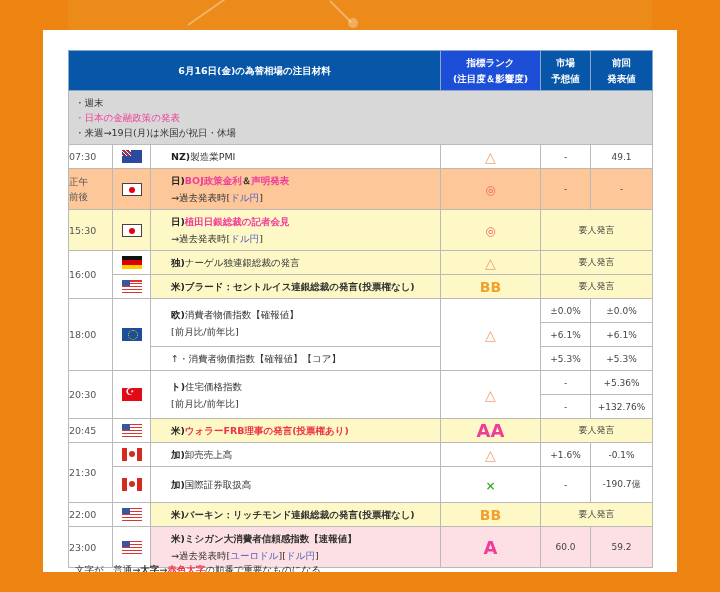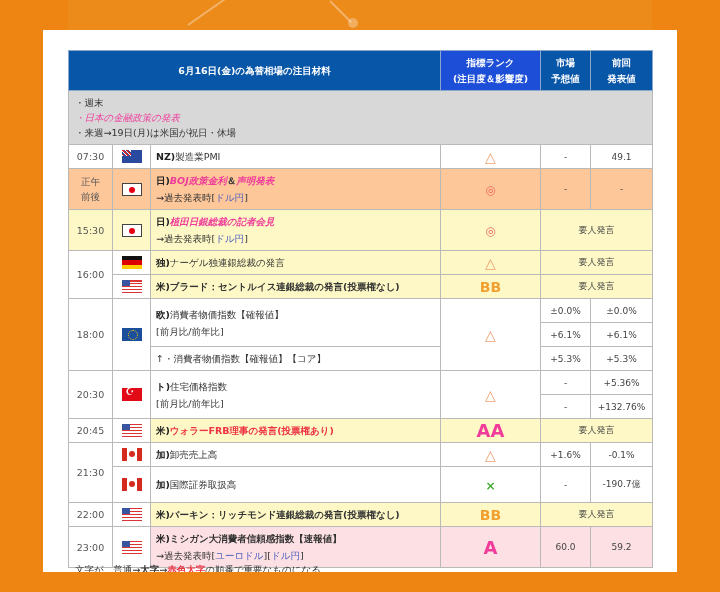--- a/index.html
+++ b/index.html
@@ -38,26 +38,26 @@
   }
   table.cal td, table.cal th {
     border: 1px solid #b9b9b9; vertical-align: middle;
   }
   table.cal th {
     background: #0756a8; color: #fff; font-weight: bold; font-size: 9.5px;
     line-height: 16px; height: 40px; text-align: center; border-color: #8ba8cc;
   }
   table.cal th.rank-h { background: #1d4ed8; color: #fff; }
   .notes { background: #d8d8d8; padding: 4px 6px; line-height: 15px; font-size: 9.5px; }
-  .pink { color: #f03c9a; font-style: italic; }
+  .pink { color: #f03c9a; }
   .red { color: #ee3344; }
   .bold { font-weight: bold; }
-  .time { text-align: center; color: #555; font-size: 9.5px; line-height: 15px; }
+  .time { text-align: left; color: #555; font-size: 9.5px; line-height: 15px; }
   .flagcell { text-align: center; }
-  .evt { padding: 3px 5px; line-height: 17px; font-size: 9.5px; }
+  .evt { padding: 3px 20px; line-height: 17px; font-size: 9.5px; }
   .evt .ctry { font-weight: bold; color: #222; }
   .link { color: #4d5fbf; }
   .rank { text-align: center; font-size: 14px; }
   .val { text-align: center; font-size: 9px; color: #444; }
   .bg-orange { background: #fdc79a; }
   .bg-yellow { background: #fdf8c6; }
   .bg-pink { background: #fde0e4; }
   .bg-white { background: #ffffff; }
   .tri { color: #f0a070; font-size: 14px; }
   .dbl { color: #f0665c; font-size: 12px; font-weight: bold; }

